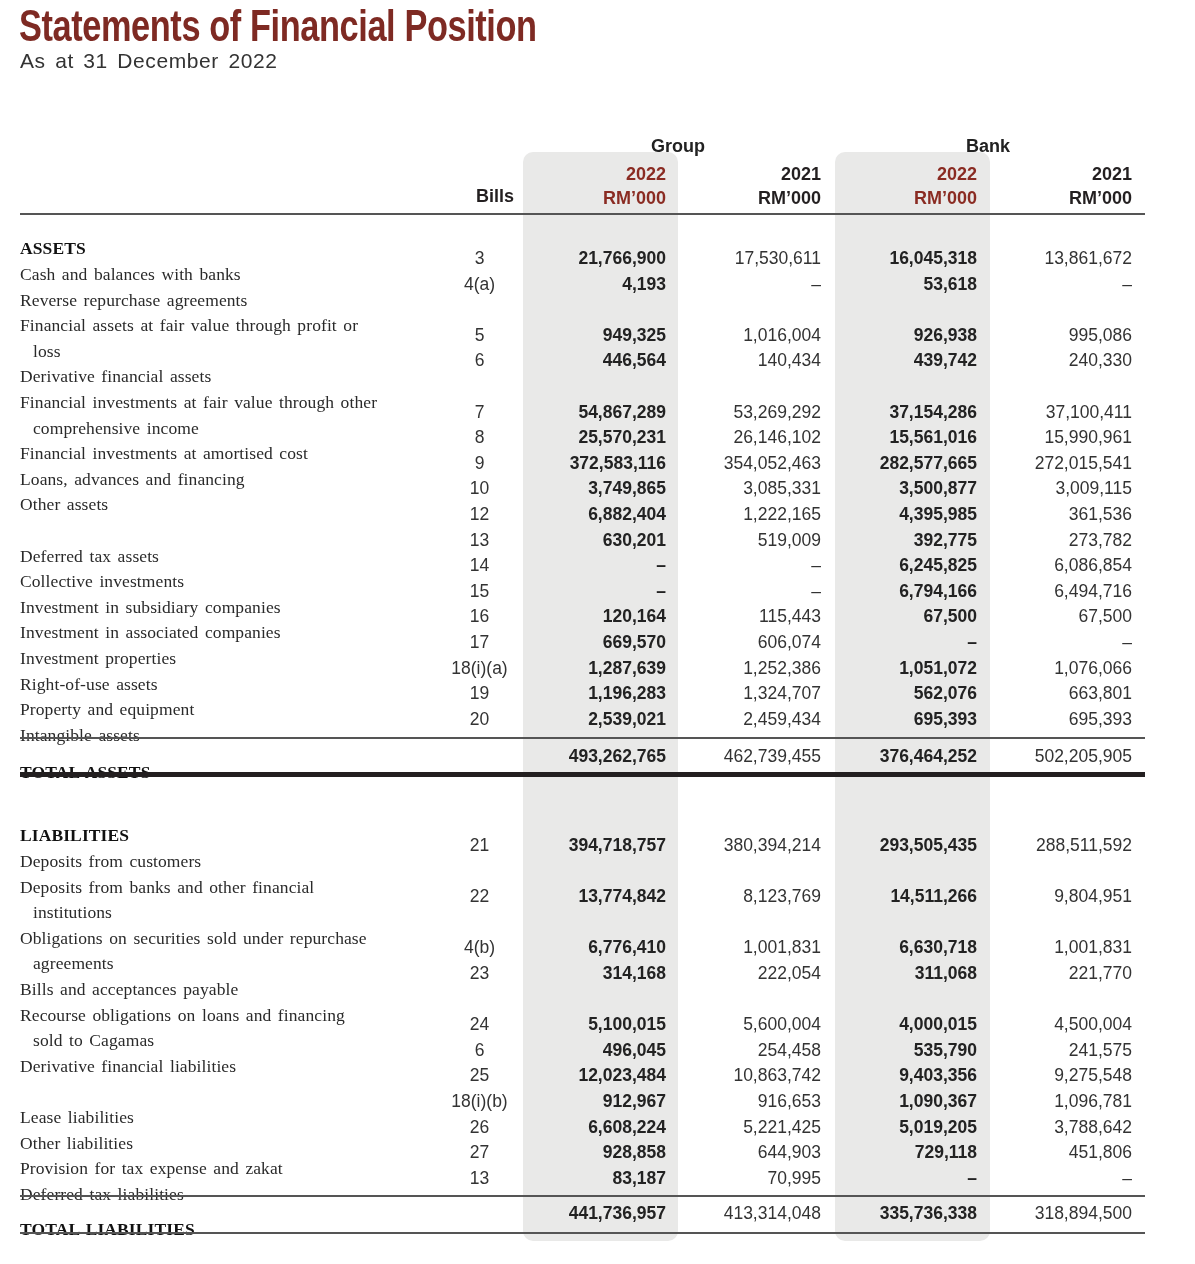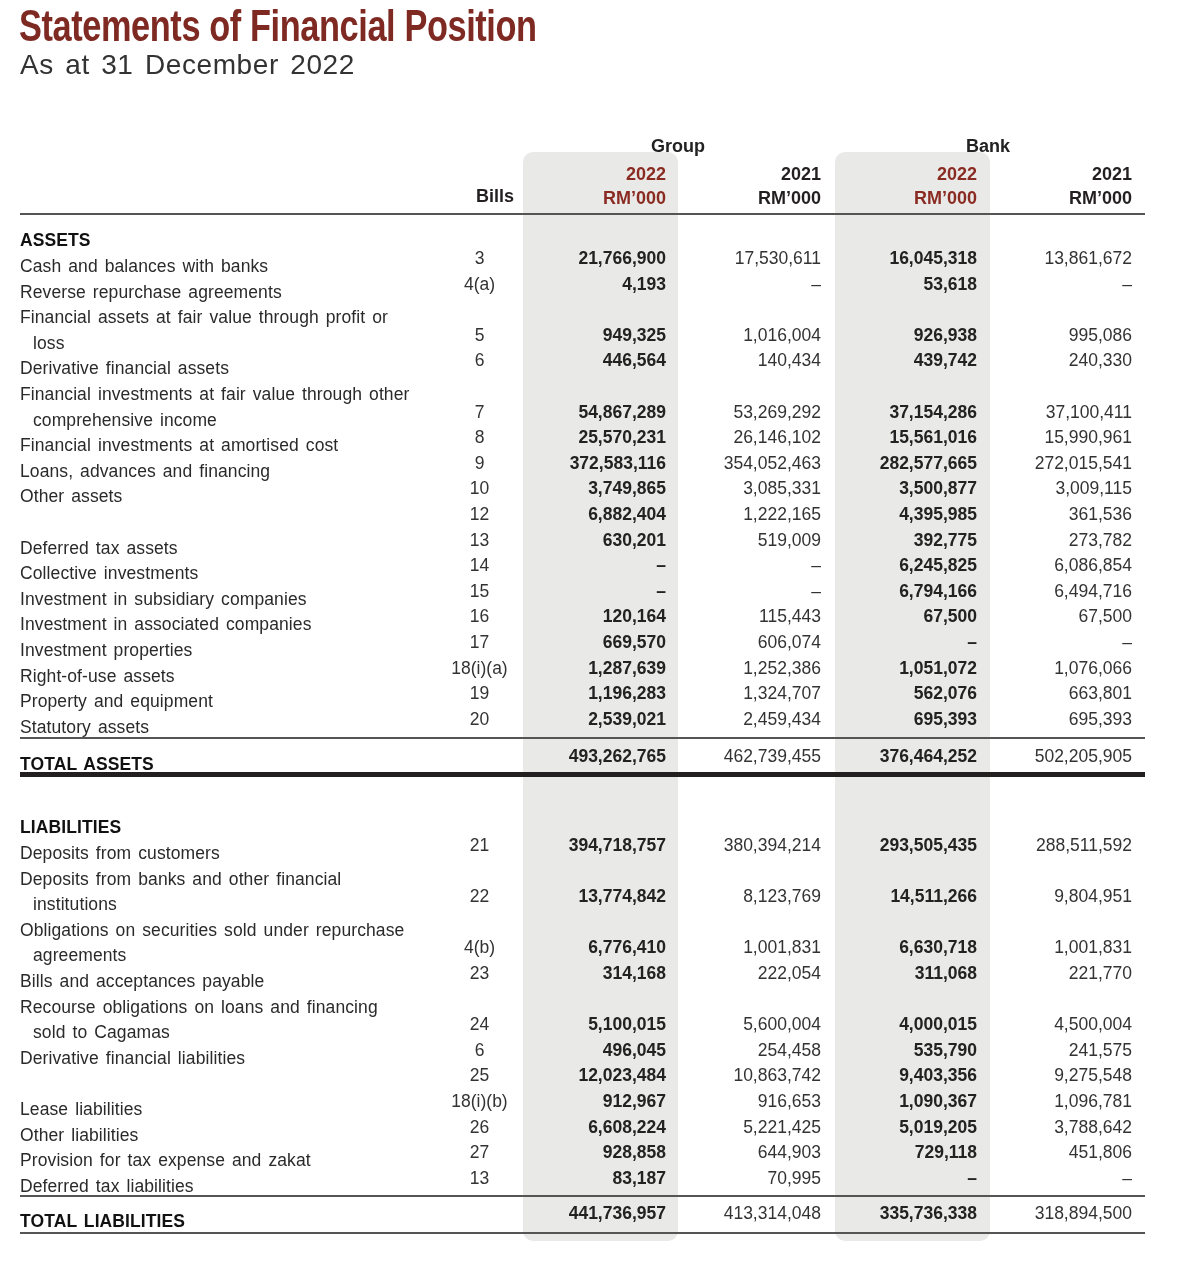--- a/index.html
+++ b/index.html
@@ -9,21 +9,21 @@
   }
   .title {
     position: absolute; left: 19px; top: 0px;
     font-family: "Liberation Sans Narrow", "Liberation Sans", sans-serif;
     font-weight: bold; font-size: 44px; color: #7e2a23;
     transform: scaleX(0.78); transform-origin: left top;
     letter-spacing: -0.5px; white-space: nowrap; line-height: 52px;
   }
   .subtitle {
     position: absolute; left: 20px; top: 49px;
-    font-size: 28px; color: #333; letter-spacing: 0.6px; word-spacing: 3px;
+    font-size: 21px; color: #333; letter-spacing: 0.6px; word-spacing: 3px;
   }
   .shade {
     position: absolute; top: 152px; width: 155px; height: 1089px;
     background: #e9e9e8; border-radius: 10px;
   }
   .shade.g { left: 523px; }
   .shade.b { left: 835px; }
   .grp-hdr {
     position: absolute; top: 136px; font-weight: bold; font-size: 18px; color: #222;
   }
@@ -33,21 +33,21 @@
   }
   .hdr-col.cur { color: #8a2b22; }
   .note-hdr { position: absolute; left: 440px; top: 186px; width: 74px; text-align: right; font-weight: bold; font-size: 18px; }
   .rule { position: absolute; left: 20px; width: 1125px; background: #555; }
   .rule.thin { height: 1.5px; }
   .rule.thick { height: 5px; background: #231f20; }
 
   .row {
     position: absolute; left: 0; width: 1195px; height: 26px; font-size: 17.5px;
   }
-  .row .label { position: absolute; left: 20px; top: 8px; white-space: nowrap; color: #2a2a2a; letter-spacing: 0.1px; word-spacing: 2px; }
+  .row .label { position: absolute; left: 20px; top: 16px; white-space: nowrap; color: #2a2a2a; letter-spacing: 0.1px; word-spacing: 2px; font-family: Liberation Serif, serif; }
   .row .label.indent { left: 33px; }
   .row .label.section { font-weight: bold; color: #111; }
   .row .note { position: absolute; left: 440px; width: 79px; text-align: center; color: #333; }
   .row .v { position: absolute; width: 150px; text-align: right; }
   .row .v.g22 { left: 516px; font-weight: bold; color: #222; }
   .row .v.g21 { left: 671px; color: #333; }
   .row .v.b22 { left: 827px; font-weight: bold; color: #222; }
   .row .v.b21 { left: 982px; color: #333; }
   .row .v.dashb { font-weight: bold; }
   .row.total .label { font-weight: bold; color: #111; }
@@ -217,21 +217,21 @@
     </div>
     <div class="row" style="top: 683.2px;">
       <span class="label">Property and equipment</span>
       <span class="note">19</span>
       <span class="v g22">1,196,283</span>
       <span class="v g21">1,324,707</span>
       <span class="v b22">562,076</span>
       <span class="v b21">663,801</span>
     </div>
     <div class="row" style="top: 708.8px;">
-      <span class="label">Statutory assets</span>
+      <span class="label">Intangible assets</span>
       <span class="note">20</span>
       <span class="v g22">2,539,021</span>
       <span class="v g21">2,459,434</span>
       <span class="v b22">695,393</span>
       <span class="v b21">695,393</span>
     </div>
     <div class="rule thin" style="top: 737px;"></div>
     <div class="row total" style="top: 746px;">
       <span class="label">TOTAL ASSETS</span>
       <span class="v g22">493,262,765</span>

